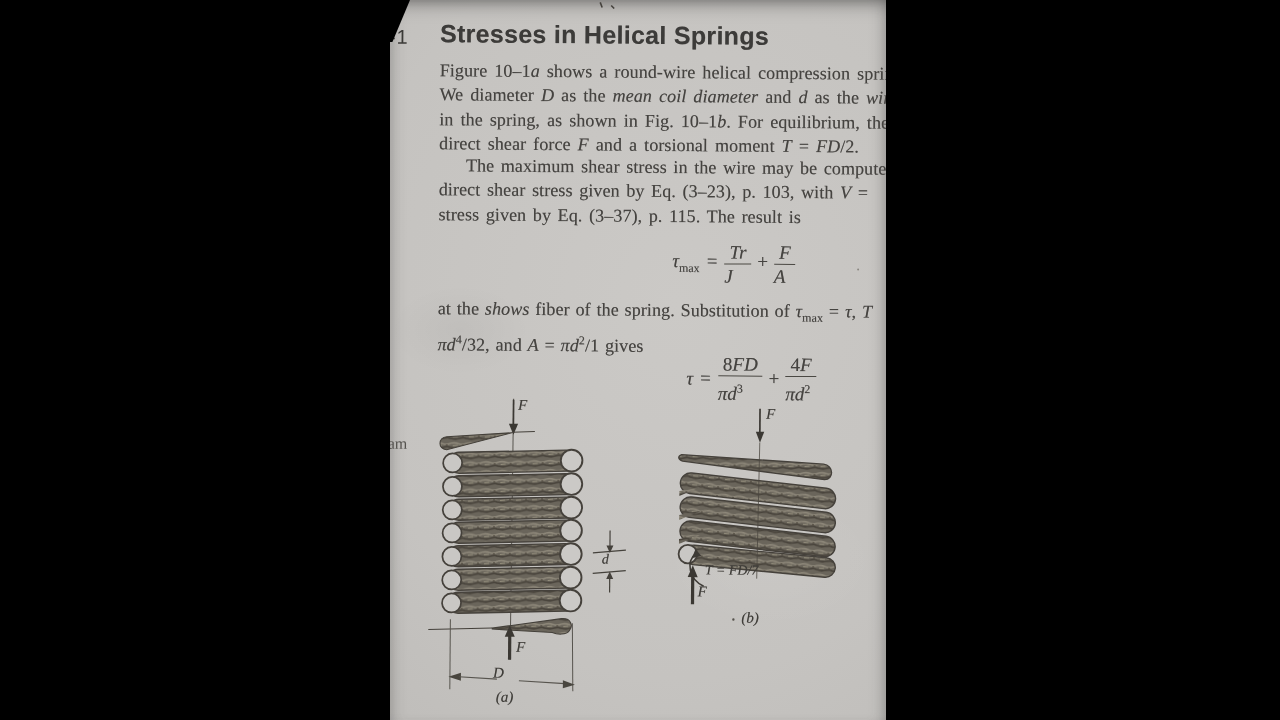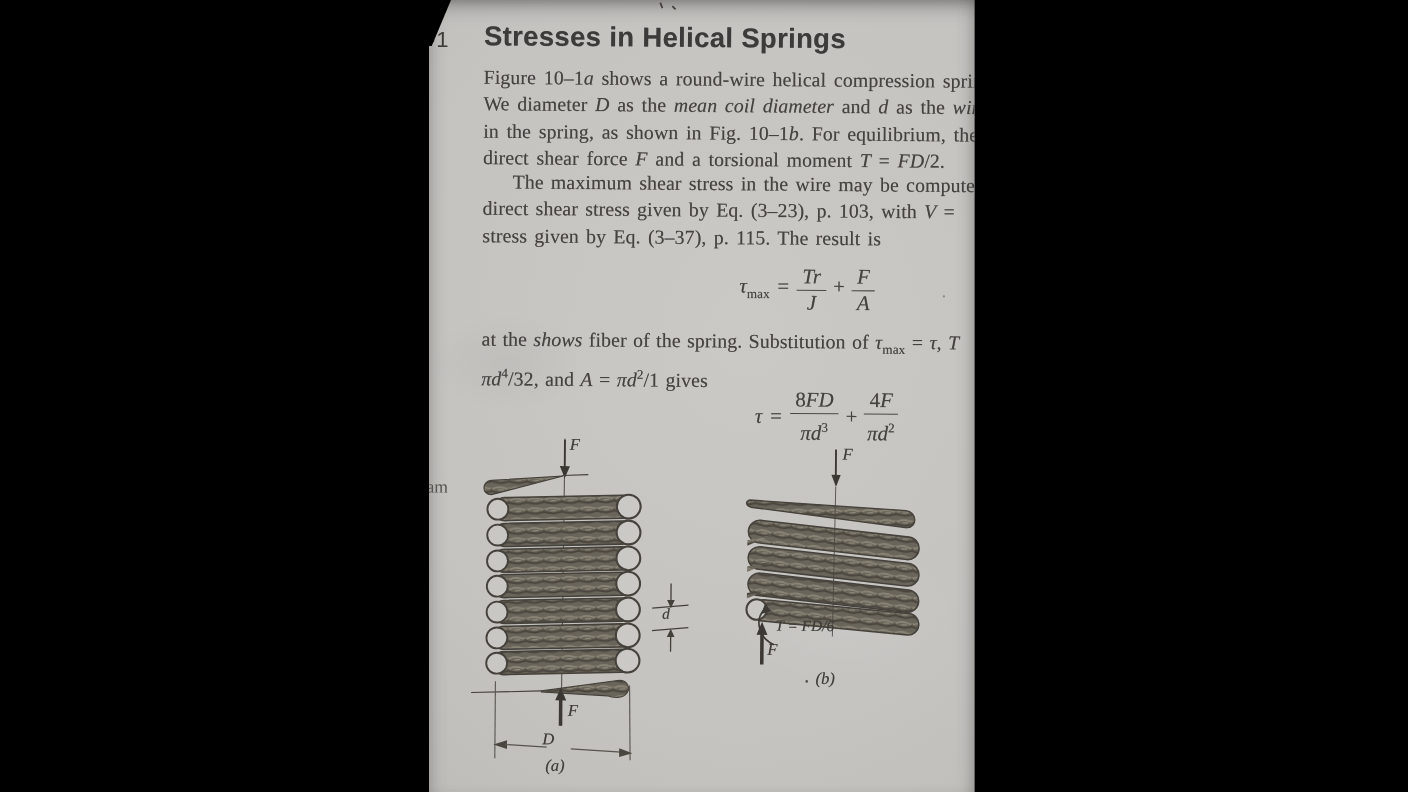--- a/index.html
+++ b/index.html
@@ -35,21 +35,21 @@
   .seg-i{font-style:italic}
   .para sub,.para sup{font-size:12px}
   .equation{position:absolute;font:19px "Liberation Serif",serif;color:#454340;white-space:nowrap;
     text-shadow:.2px .2px .35px rgba(69,67,64,.5)}
   #eq1{left:284px;top:239px}
   #eq2{left:299px;top:351px}
   .eq-i{font-style:italic}
   .eqsub{font-size:12px}
   .eq-op{margin:0 6px}
   .eq-rel{margin:0 7px}
-  .frac{display:inline-block;vertical-align:-15px;text-align:center}
+  .frac{display:inline-block;vertical-align:-15px;}
   .frac .num{display:block;padding:0 5px 1px;border-bottom:1.4px solid #4a4843;line-height:21px}
   .frac .den{display:block;padding-top:1px;line-height:22px}
   .frac sup{font-size:12px}
   .flabel{position:absolute;font:italic 15px "Liberation Serif",serif;color:#3f3d39;white-space:nowrap;
     text-shadow:.2px .2px .3px rgba(60,58,54,.5)}
   #lb-ftopA{left:131px;top:396px}
   #lb-d{left:216px;top:550px;font-size:14px}
   #lb-fbotA{left:131px;top:638px}
   #lb-D{left:108px;top:664px}
   #lb-capA{left:111px;top:688px;font-size:15px}
@@ -234,20 +234,20 @@
           <circle cx="348" cy="617" r="1.2" fill="#55524c"></circle>
         </g>
       </svg>
 
       <span class="flabel" id="lb-ftopA">F</span>
       <span class="flabel" id="lb-d">d</span>
       <span class="flabel" id="lb-fbotA">F</span>
       <span class="flabel" id="lb-D">D</span>
       <span class="flabel" id="lb-capA">(a)</span>
       <span class="flabel" id="lb-ftopB">F</span>
-      <span class="flabel" id="lb-T">T = FD/6</span>
+      <span class="flabel" id="lb-T">T = FD/7</span>
       <span class="flabel" id="lb-fbotB">F</span>
       <span class="flabel" id="lb-capB">(b)</span>
 
     </div>
     <div class="corner-wedge"></div>
   </div>
 </div>
 
 </body></html>

